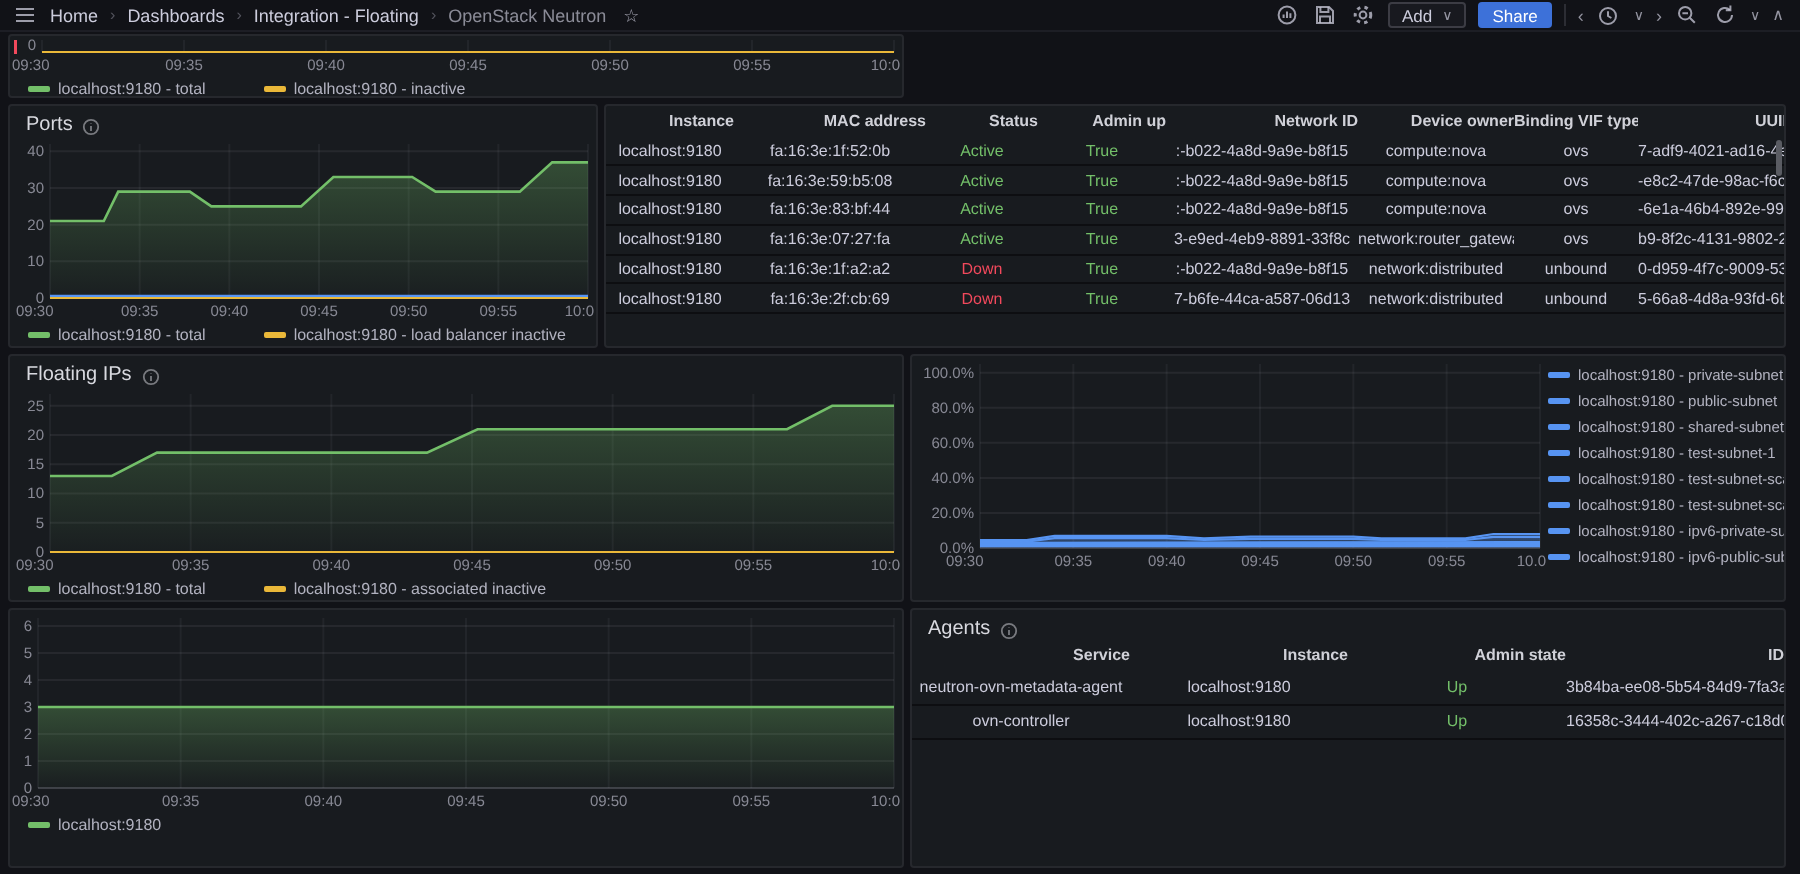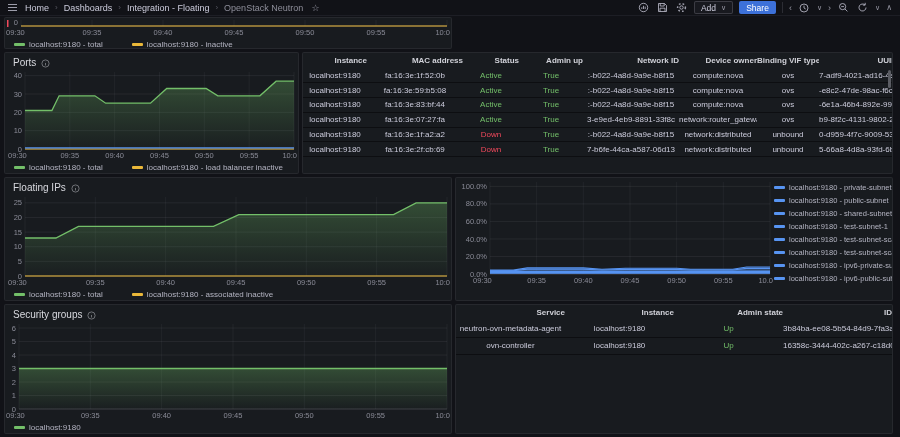--- a/index.html
+++ b/index.html
@@ -432,27 +432,20 @@
             <span class="lg-item"><span class="lg-dash" style="background:#5794F2"></span>localhost:9180 - test-subnet-scale-2</span>
             <span class="lg-item"><span class="lg-dash" style="background:#5794F2"></span>localhost:9180 - ipv6-private-subnet</span>
             <span class="lg-item"><span class="lg-dash" style="background:#5794F2"></span>localhost:9180 - ipv6-public-subnet</span>
           </div>
       </div>
     </div>
   </div>
 
   <div class="row h130">
     <div class="panel w448">
-      <div class="ptitle">
-        <span>Security groups</span>
-        <svg class="pinfo" width="9" height="9" viewBox="0 0 10 10" fill="none" stroke="currentColor">
-            <circle cx="5" cy="5" r="4"></circle>
-            <path d="M5 4.4V7.2M5 2.8v.2"></path>
-          </svg>
-      </div>
       <div class="chart ch-sec"><svg width="446" height="100">
             <defs>
               <linearGradient id="g_security_groups_0" x1="0" y1="0" x2="0" y2="1">
                 <stop offset="0" stop-color="#73BF69" stop-opacity="0.30"></stop>
                 <stop offset="1" stop-color="#73BF69" stop-opacity="0.02"></stop>
               </linearGradient>
             </defs>
             <line x1="14" y1="4" x2="14" y2="89" stroke="rgba(204,204,220,0.06)"></line>
             <text class="tick" x="1" y="98" text-anchor="start">09:30</text>
             <line x1="85.33333333333333" y1="4" x2="85.33333333333333" y2="89" stroke="rgba(204,204,220,0.06)"></line>
@@ -483,20 +476,27 @@
             <text class="tick" x="11" y="10.5" text-anchor="end">6</text>
             <line x1="14" y1="89" x2="442" y2="89" stroke="rgba(204,204,220,0.15)"></line>
             <path d="M 14.0 89.0 L 14.0,48.5 L 442.0,48.5 L 442.0 89.0 Z" fill="url(#g_security_groups_0)" stroke="none"></path>
             <polyline points="14.0,48.5 442.0,48.5" fill="none" stroke="#73BF69" stroke-width="1.3"></polyline>
           </svg></div>
       <div class="legend">
           <span class="lg-item"><span class="lg-dash" style="background:#73BF69"></span>localhost:9180</span>
         </div>
     </div>
     <div class="panel grow">
+      <div class="ptitle">
+        <span>Agents</span>
+        <svg class="pinfo" width="9" height="9" viewBox="0 0 10 10" fill="none" stroke="currentColor">
+            <circle cx="5" cy="5" r="4"></circle>
+            <path d="M5 4.4V7.2M5 2.8v.2"></path>
+          </svg>
+      </div>
       <div>
           <table class="tbl" style="width:100%">
             <colgroup>
               <col style="width:25%">
               <col style="width:25%">
               <col style="width:25%">
               <col style="width:25%">
             </colgroup>
             <thead>
               <tr>

